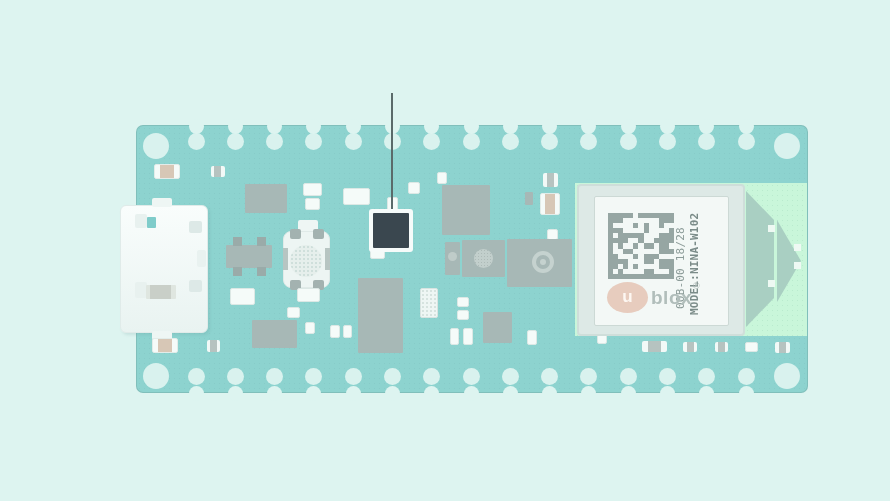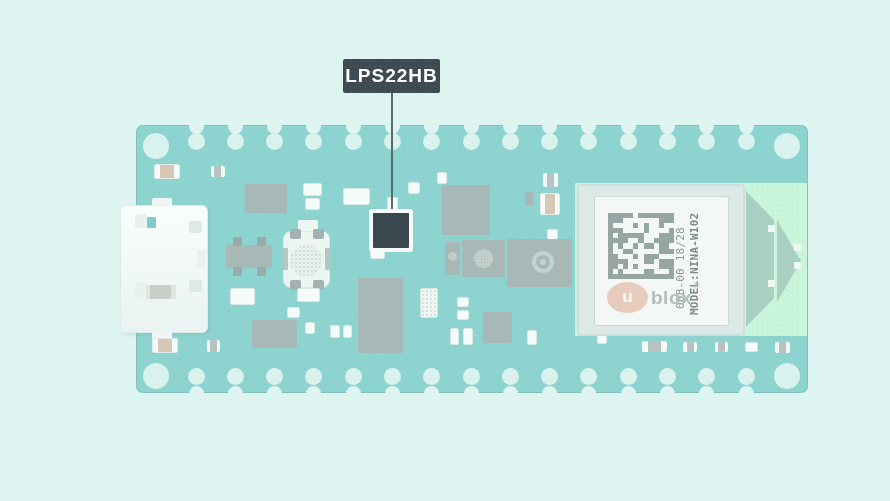--- a/index.html
+++ b/index.html
@@ -214,21 +214,20 @@
   <span class="vt vt1">00B-00 18/28</span>
   <span class="vt vt2">MODEL:NINA-W102</span>
   <div class="logo-circle">u</div>
   <span class="blox">blox</span>
   <span class="reg">®</span>
 
   <div class="pointer-line"></div>
   <div class="chip">
       <div class="chip-inner"></div>
     </div>
-  <div class="label-box">LPS22HB</div>
 <div class="hole" style="position: absolute; left: 187.5px; top: 132.5px; width: 17px; height: 17px;"></div>
     <div class="hole" style="position: absolute; left: 187.5px; top: 367.5px; width: 17px; height: 17px;"></div>
     <div class="notch" style="position: absolute; left: 188.5px; top: 118.5px; width: 15px; height: 15px;"></div>
     <div class="notch" style="position: absolute; left: 188.5px; top: 385.5px; width: 15px; height: 15px;"></div>
     <div class="hole" style="position: absolute; left: 226.79px; top: 132.5px; width: 17px; height: 17px;"></div>
     <div class="hole" style="position: absolute; left: 226.79px; top: 367.5px; width: 17px; height: 17px;"></div>
     <div class="notch" style="position: absolute; left: 227.79px; top: 118.5px; width: 15px; height: 15px;"></div>
     <div class="notch" style="position: absolute; left: 227.79px; top: 385.5px; width: 15px; height: 15px;"></div>
     <div class="hole" style="position: absolute; left: 266.08px; top: 132.5px; width: 17px; height: 17px;"></div>
     <div class="hole" style="position: absolute; left: 266.08px; top: 367.5px; width: 17px; height: 17px;"></div>

